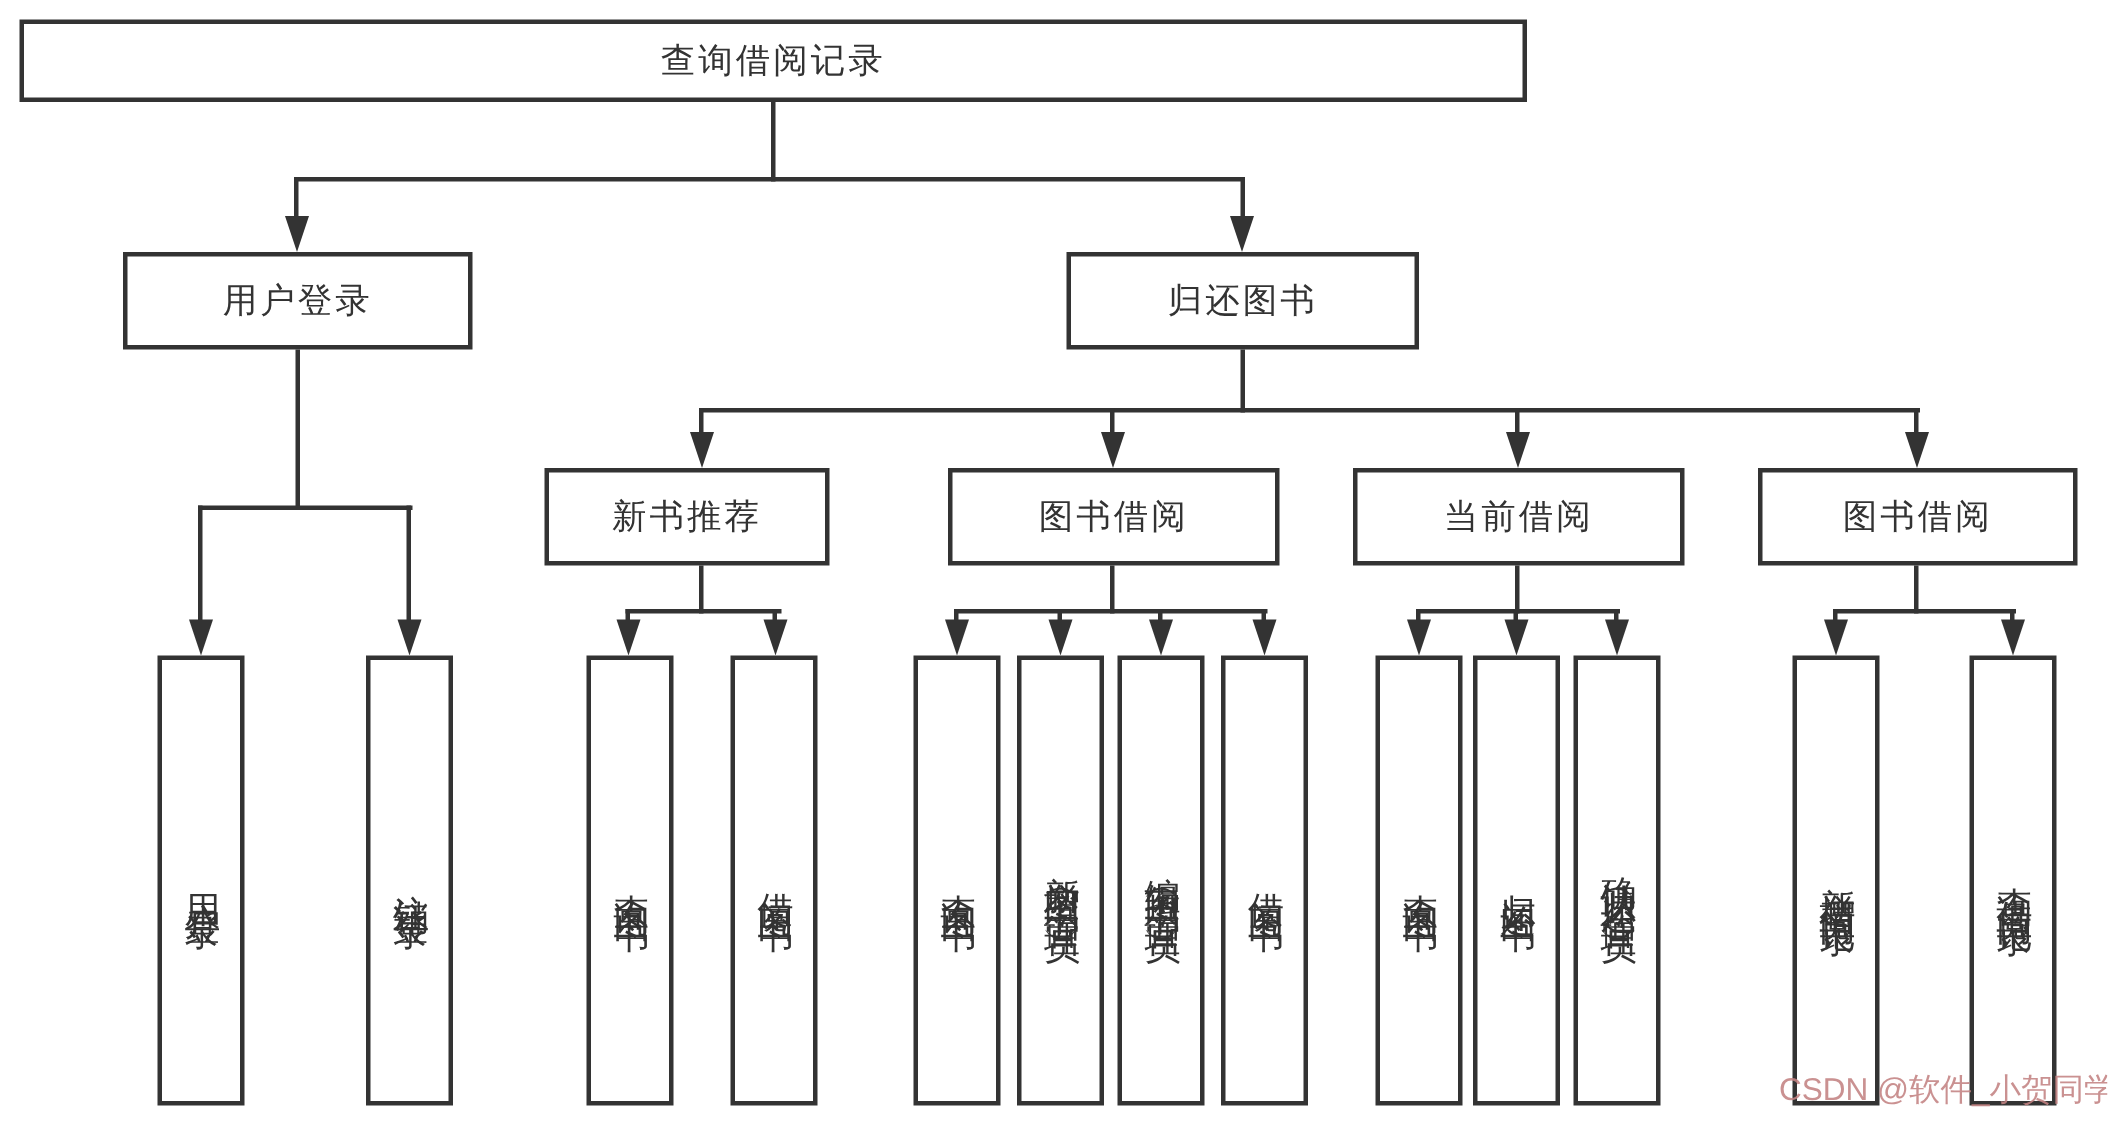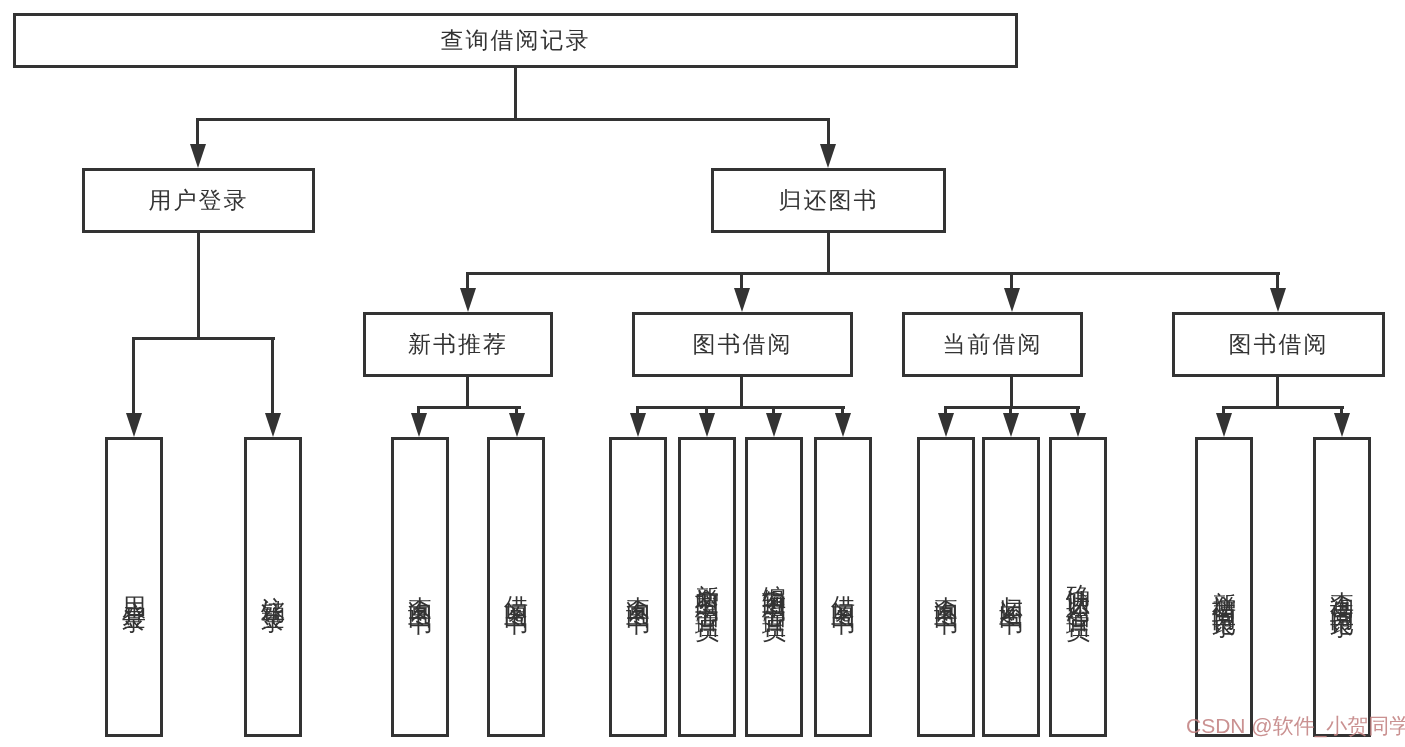--- a/index.html
+++ b/index.html
@@ -73,21 +73,21 @@
   <div class="arrow" style="left:1004px; top:288px;"></div>
   <div class="vline" style="left:1276px; top:272px; height:18px;"></div>
   <div class="arrow" style="left:1270px; top:288px;"></div>
 
   <div class="box hbox" style="left:363px; top:312px; width:190px; height:65px;">
     <span>新书推荐</span>
   </div>
   <div class="box hbox" style="left:632px; top:312px; width:221px; height:65px;">
     <span>图书借阅</span>
   </div>
-  <div class="box hbox" style="left:902px; top:312px; width:181px; height:65px;justify-content:center;">
+  <div class="box hbox" style="left:902px; top:312px; width:221px; height:65px;justify-content:center;">
     <span>当前借阅</span>
   </div>
   <div class="box hbox" style="left:1172px; top:312px; width:213px; height:65px;">
     <span>图书借阅</span>
   </div>
 
   <div class="vline" style="left:466px; top:377px; height:32px;"></div>
   <div class="vline" style="left:740px; top:377px; height:32px;"></div>
   <div class="vline" style="left:1010px; top:377px; height:32px;"></div>
   <div class="vline" style="left:1276px; top:377px; height:32px;"></div>

